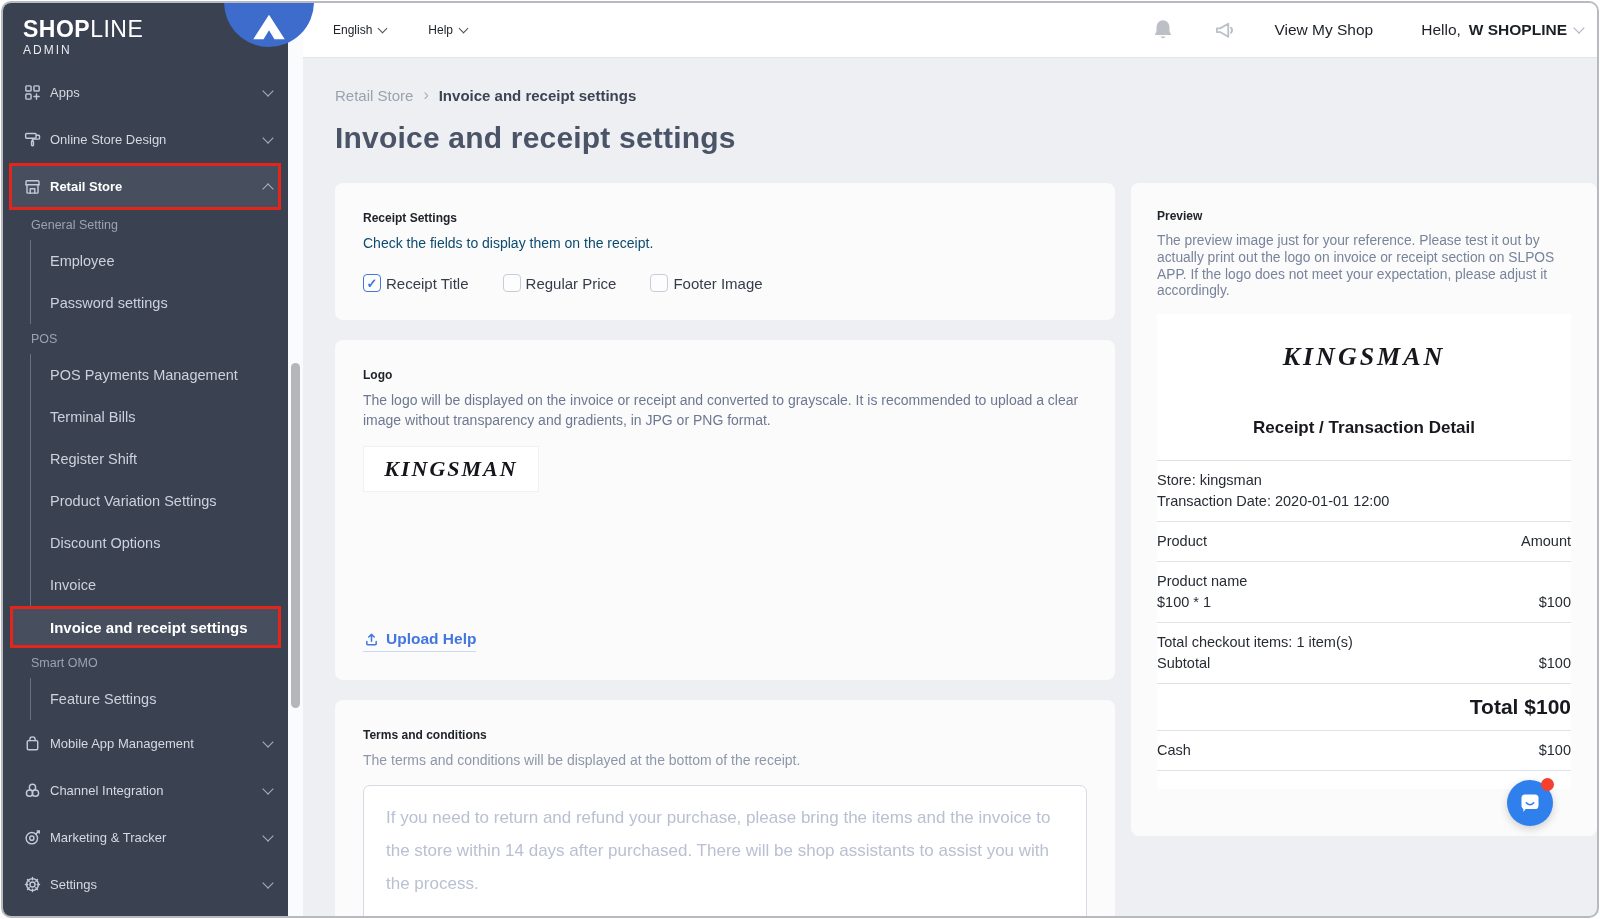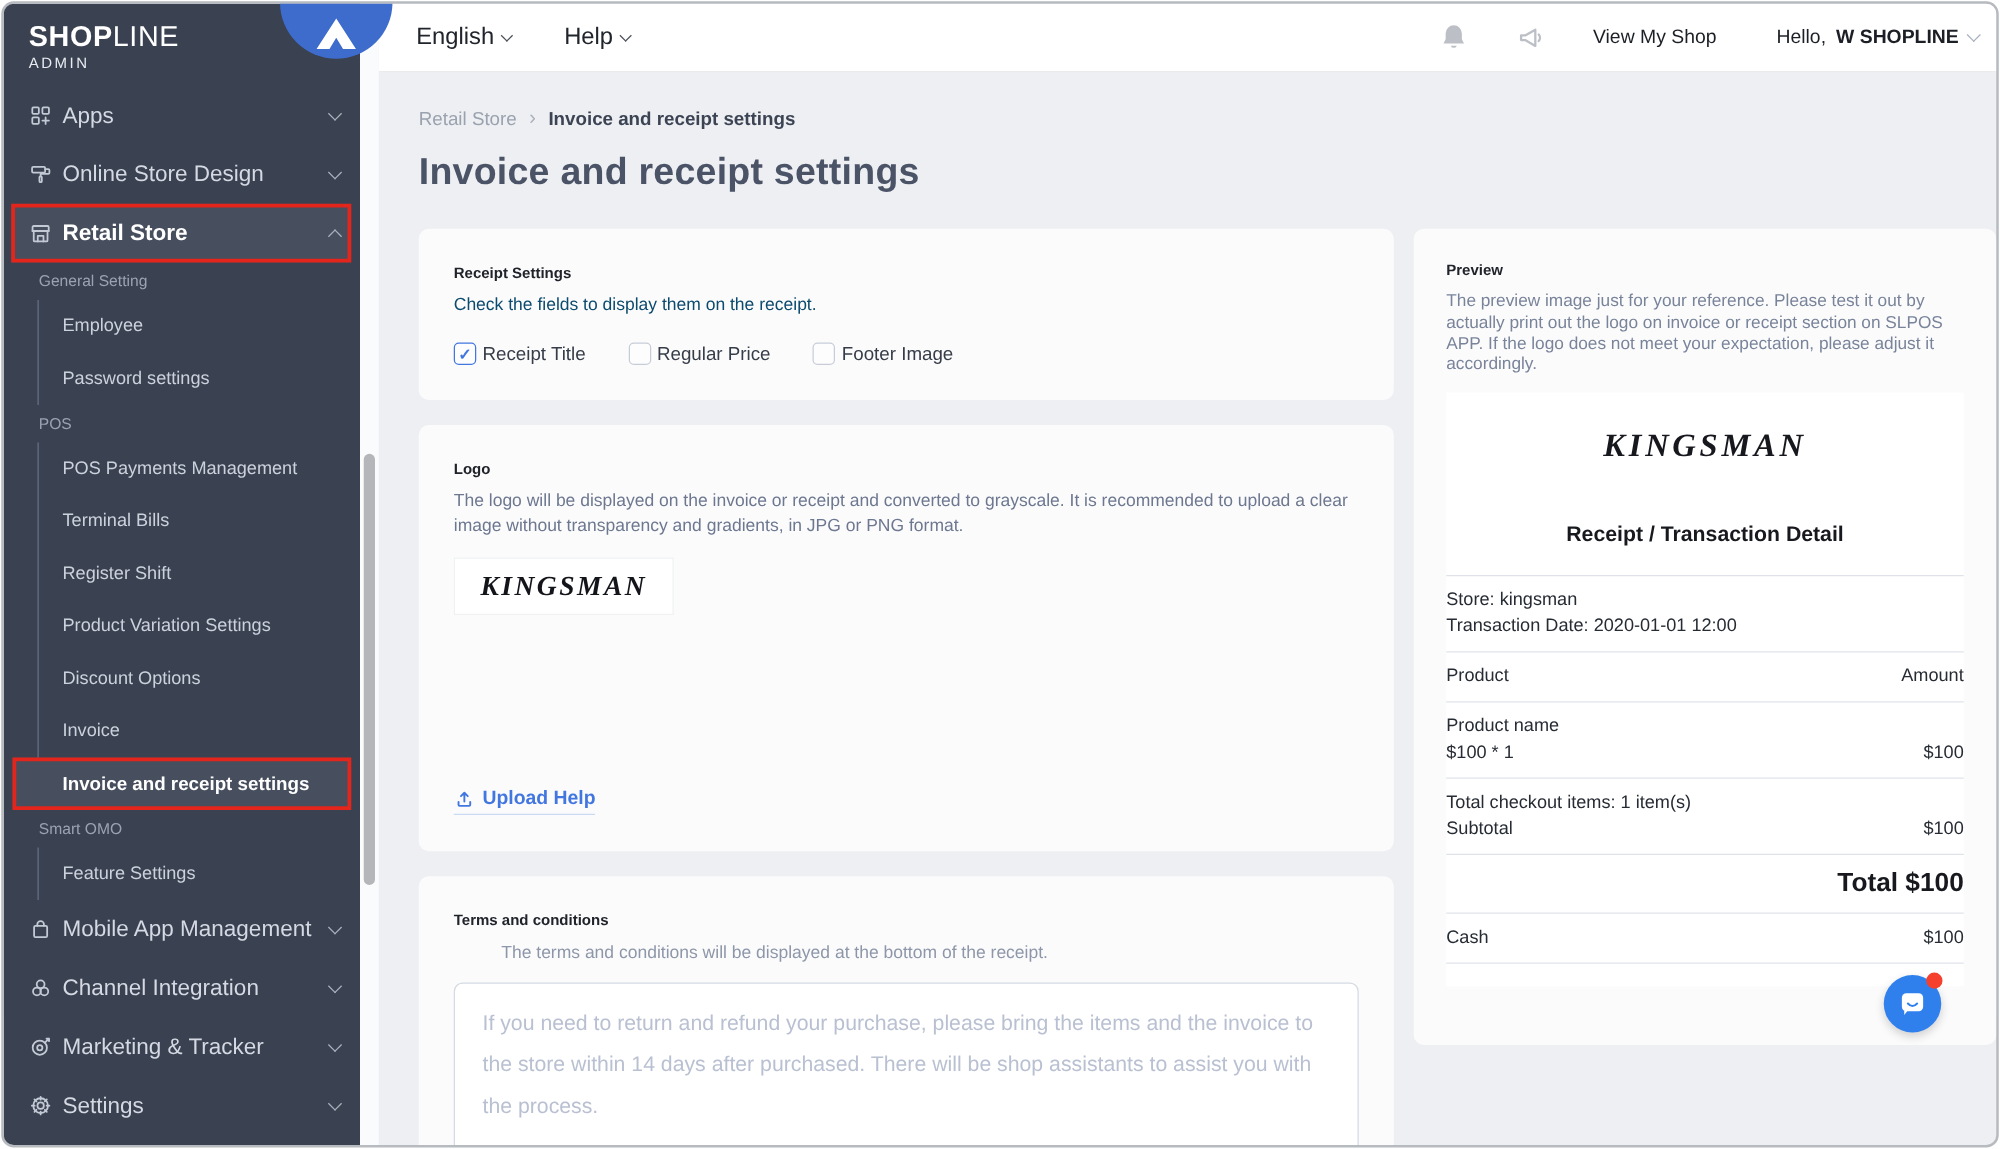--- a/index.html
+++ b/index.html
@@ -13,21 +13,21 @@
   .scroll-thumb { position:absolute; left:3px; top:360px; width:9px; height:345px; background:#b4b6b9; border-radius:5px; }
   .brand { padding:13px 0 0 20px; height:66px; }
   .brand-line1 { font-size:23px; color:#fff; letter-spacing:.5px; }
   .brand-line1 b { font-weight:800; }
   .brand-line1 span.lt { font-weight:300; }
   .brand-line2 { font-size:12px; color:#e8ebf0; letter-spacing:2px; margin-top:0; }
 
   .nav { position:relative; }
   .nav-item { position:relative; height:47px; display:flex; align-items:center; padding:0 16px 0 20px; cursor:pointer; }
   .nav-item .ic { width:19px; height:19px; margin-right:8px; flex:0 0 19px; color:#c3cad6; }
-  .nav-item .lbl { font-size:18px; font-weight:500; color:#d4d9e3; position:relative; z-index:2; }
+  .nav-item .lbl { font-size:13px; font-weight:500; color:#d4d9e3; position:relative; z-index:2; }
   .nav-item .chev { margin-left:auto; }
   .chev { width:8px; height:8px; border-left:1.8px solid #aab1be; border-bottom:1.8px solid #aab1be; transform:rotate(-45deg); margin-top:-4px; }
   .chev.up { transform:rotate(135deg); margin-top:4px; }
   .nav-item.selected::before { content:""; position:absolute; left:6px; right:7px; top:0; bottom:0;
        background:#474e5e; border:3px solid #e3251b; z-index:1; }
   .nav-item.selected .ic, .nav-item.selected .chev { position:relative; z-index:2; }
   .nav-item.selected .lbl { color:#fff; font-weight:700; }
 
   .nav-section { height:30px; display:flex; align-items:center; padding-left:28px; font-size:12.5px; color:#9ba3b2; }
   .nav-group { margin-left:27px; border-left:1px solid #667086; }
@@ -38,21 +38,21 @@
   .nav-sub.active .lbl { color:#fff; font-weight:700; font-size:15px; }
 
   
   .corner-logo { position:absolute; left:221px; top:-46px; width:90px; height:90px; border-radius:50%;
        background:#3d6ccd; z-index:6; }
   .corner-logo svg { position:absolute; left:26px; top:56px; width:38px; height:28px; }
 
   
   .topbar { position:absolute; left:300px; right:0; top:0; height:55px; background:#fff; border-bottom:1px solid #e3e5e8;
        display:flex; align-items:center; padding:0 14px 0 30px; z-index:3; }
-  .tb-link { display:flex; align-items:center; gap:7px; font-size:19px; color:#20242b; margin-right:42px; cursor:pointer; }
+  .tb-link { display:flex; align-items:center; gap:7px; font-size:12px; color:#20242b; margin-right:42px; cursor:pointer; }
   .tb-link .chev { border-color:#4a4f58; width:7px; height:7px; }
   .tb-right { margin-left:auto; display:flex; align-items:center; gap:0; }
   .tb-icon { width:26px; height:26px; margin-right:36px; cursor:pointer; }
   .tb-shop { font-size:15.5px; color:#1c2026; margin-right:48px; cursor:pointer; }
   .tb-user { font-size:15.5px; color:#1c2026; display:flex; align-items:center; gap:8px; cursor:pointer; white-space:nowrap; }
   .tb-user b { font-weight:800; }
 
   
   .main { position:absolute; left:300px; right:0; top:55px; bottom:0; padding:28px 0 0 32px; }
   .breadcrumb { display:flex; align-items:center; gap:10px; font-size:15px; }
@@ -79,21 +79,21 @@
   .c-logo .desc { color:#6d7890; width:730px; }
   .logo-img { margin-top:16px; width:176px; height:46px; background:#fff; border:1px solid #f0f1f3;
        display:flex; align-items:center; justify-content:center; }
   .kingsman { font-family:"Liberation Serif",serif; font-style:italic; font-weight:700; font-size:22px;
        letter-spacing:2px; color:#14151a; }
   .upload { margin-top:138px; display:inline-flex; align-items:center; gap:6px; color:#4277e0; font-weight:700;
        font-size:15.5px; border-bottom:1px solid #ccd9f2; padding-bottom:3px; cursor:pointer; }
   .upload svg { width:17px; height:17px; }
 
   .c-terms { height:270px; }
-  .c-terms .desc { color:#8e97a9;margin-left:38px; }
+  .c-terms .desc { color:#8e97a9; }
   .terms-area { margin-top:15px; width:724px; height:150px; border:1px solid #d5dae3; border-radius:7px;
        background:#fff; resize:none; padding:15px 22px; font-family:"Liberation Sans",sans-serif;
        font-size:17px; line-height:33px; color:#444; outline:none; }
   .terms-area::placeholder { color:#b9c0d1; }
 
   .col-right { width:476px; }
   .c-preview { height:653px; padding:26px; }
   .c-preview .desc { color:#79849a; font-size:13.8px; line-height:16.8px; margin-top:10px; }
   .rcpt { margin-top:14px; background:#fff; padding:2px 0 18px; }
   .rcpt-logo { text-align:center; margin-top:26px; font-family:"Liberation Serif",serif; font-style:italic;

